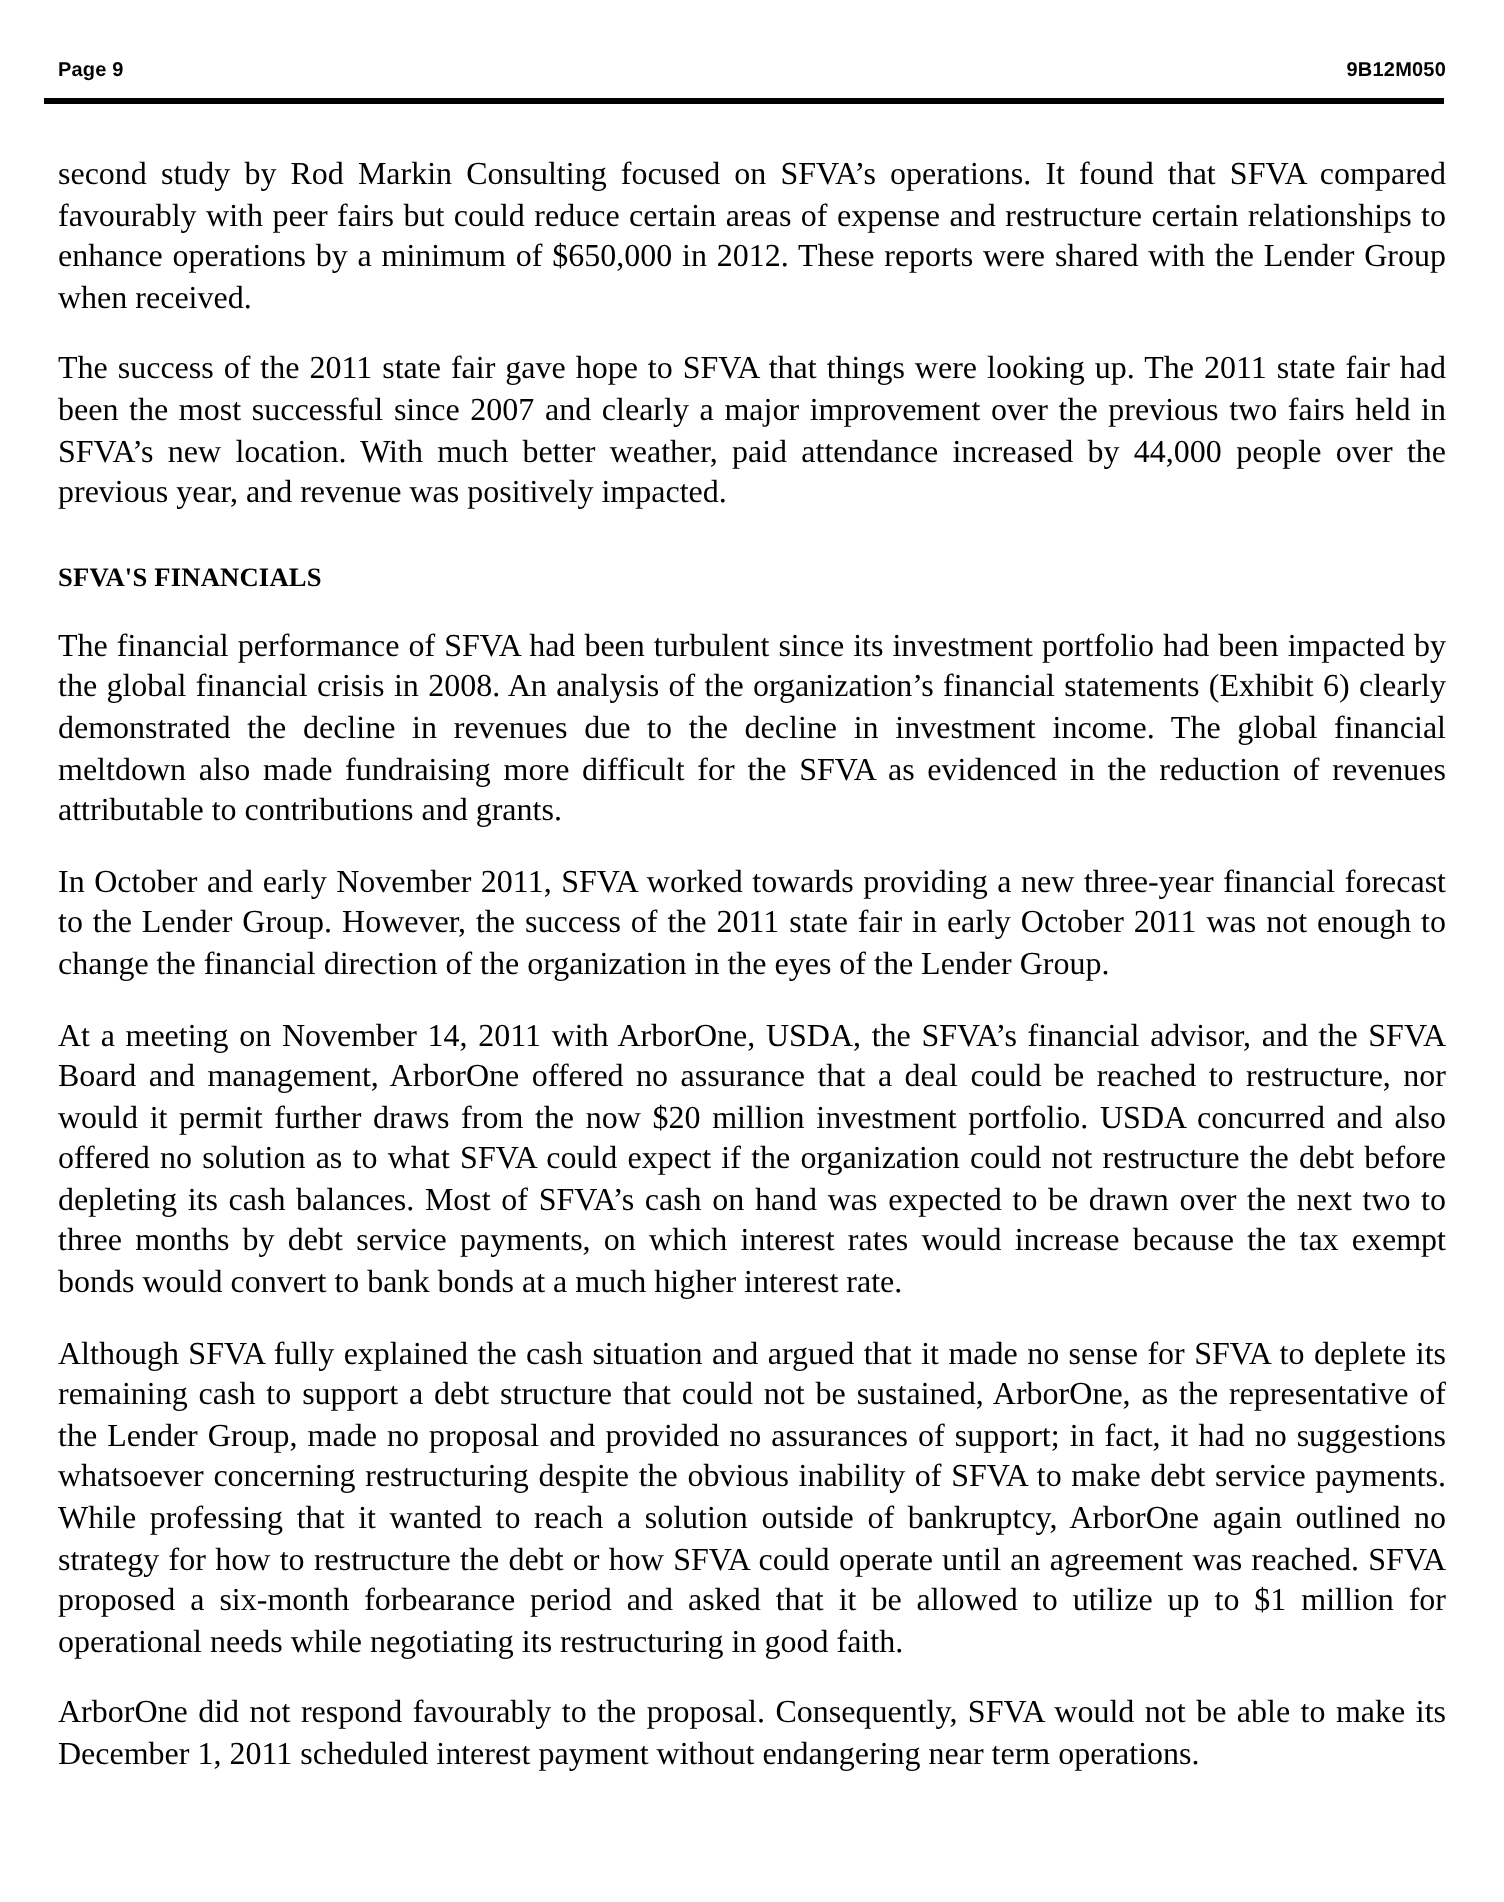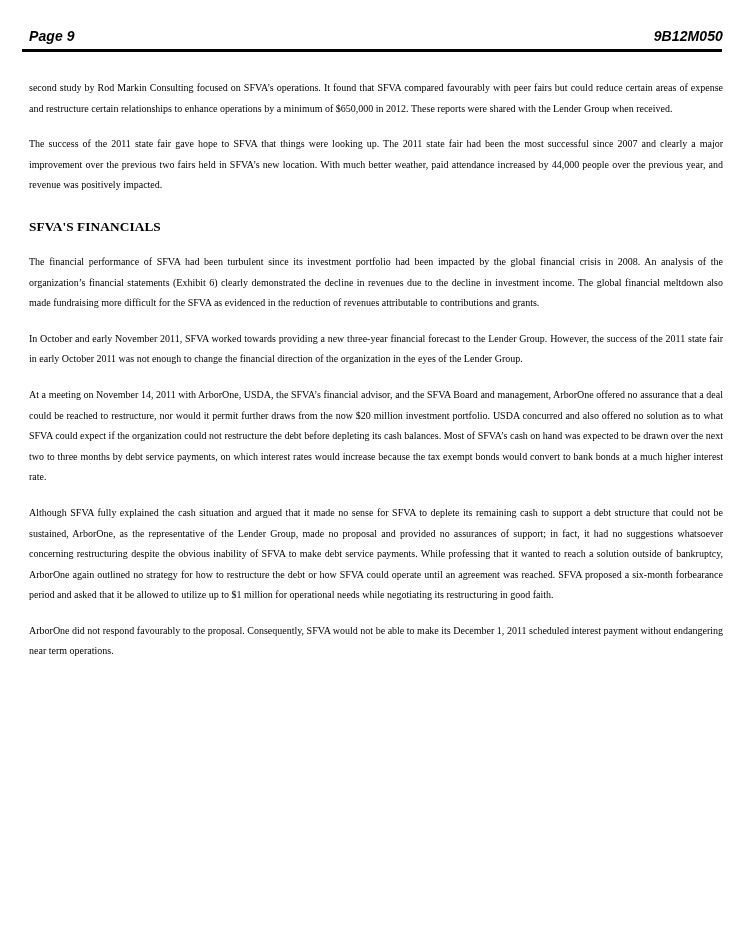--- a/index.html
+++ b/index.html
@@ -25,24 +25,23 @@
     position: absolute;
     left: 29px;
     right: 29px;
     top: 28px;
     height: 22px;
     display: flex;
     align-items: flex-start;
     justify-content: space-between;
     font-family: "Liberation Sans", "DejaVu Sans", sans-serif;
     font-weight: bold;
-    font-size: 14px;
+    font-size: 10px;
     letter-spacing: 0.1px;
     line-height: 16px;
-    font-style: italic;
   }
 
   .page-header .hdr-left {
     text-align: left;
     white-space: nowrap;
   }
 
   .page-header .hdr-right {
     text-align: right;
     white-space: nowrap;
@@ -60,21 +59,21 @@
   
   .content {
     position: absolute;
     left: 29px;
     top: 78px;
     width: 694px;
   }
 
   p.para {
     margin: 0 0 15px 0;
-    font-size: 10px;
+    font-size: 16px;
     line-height: 20.6px;
     text-align: justify;
     text-justify: inter-word;
     hyphens: none;
     -webkit-hyphens: none;
   }
 
   p.para:last-child {
     margin-bottom: 16px;
   }

